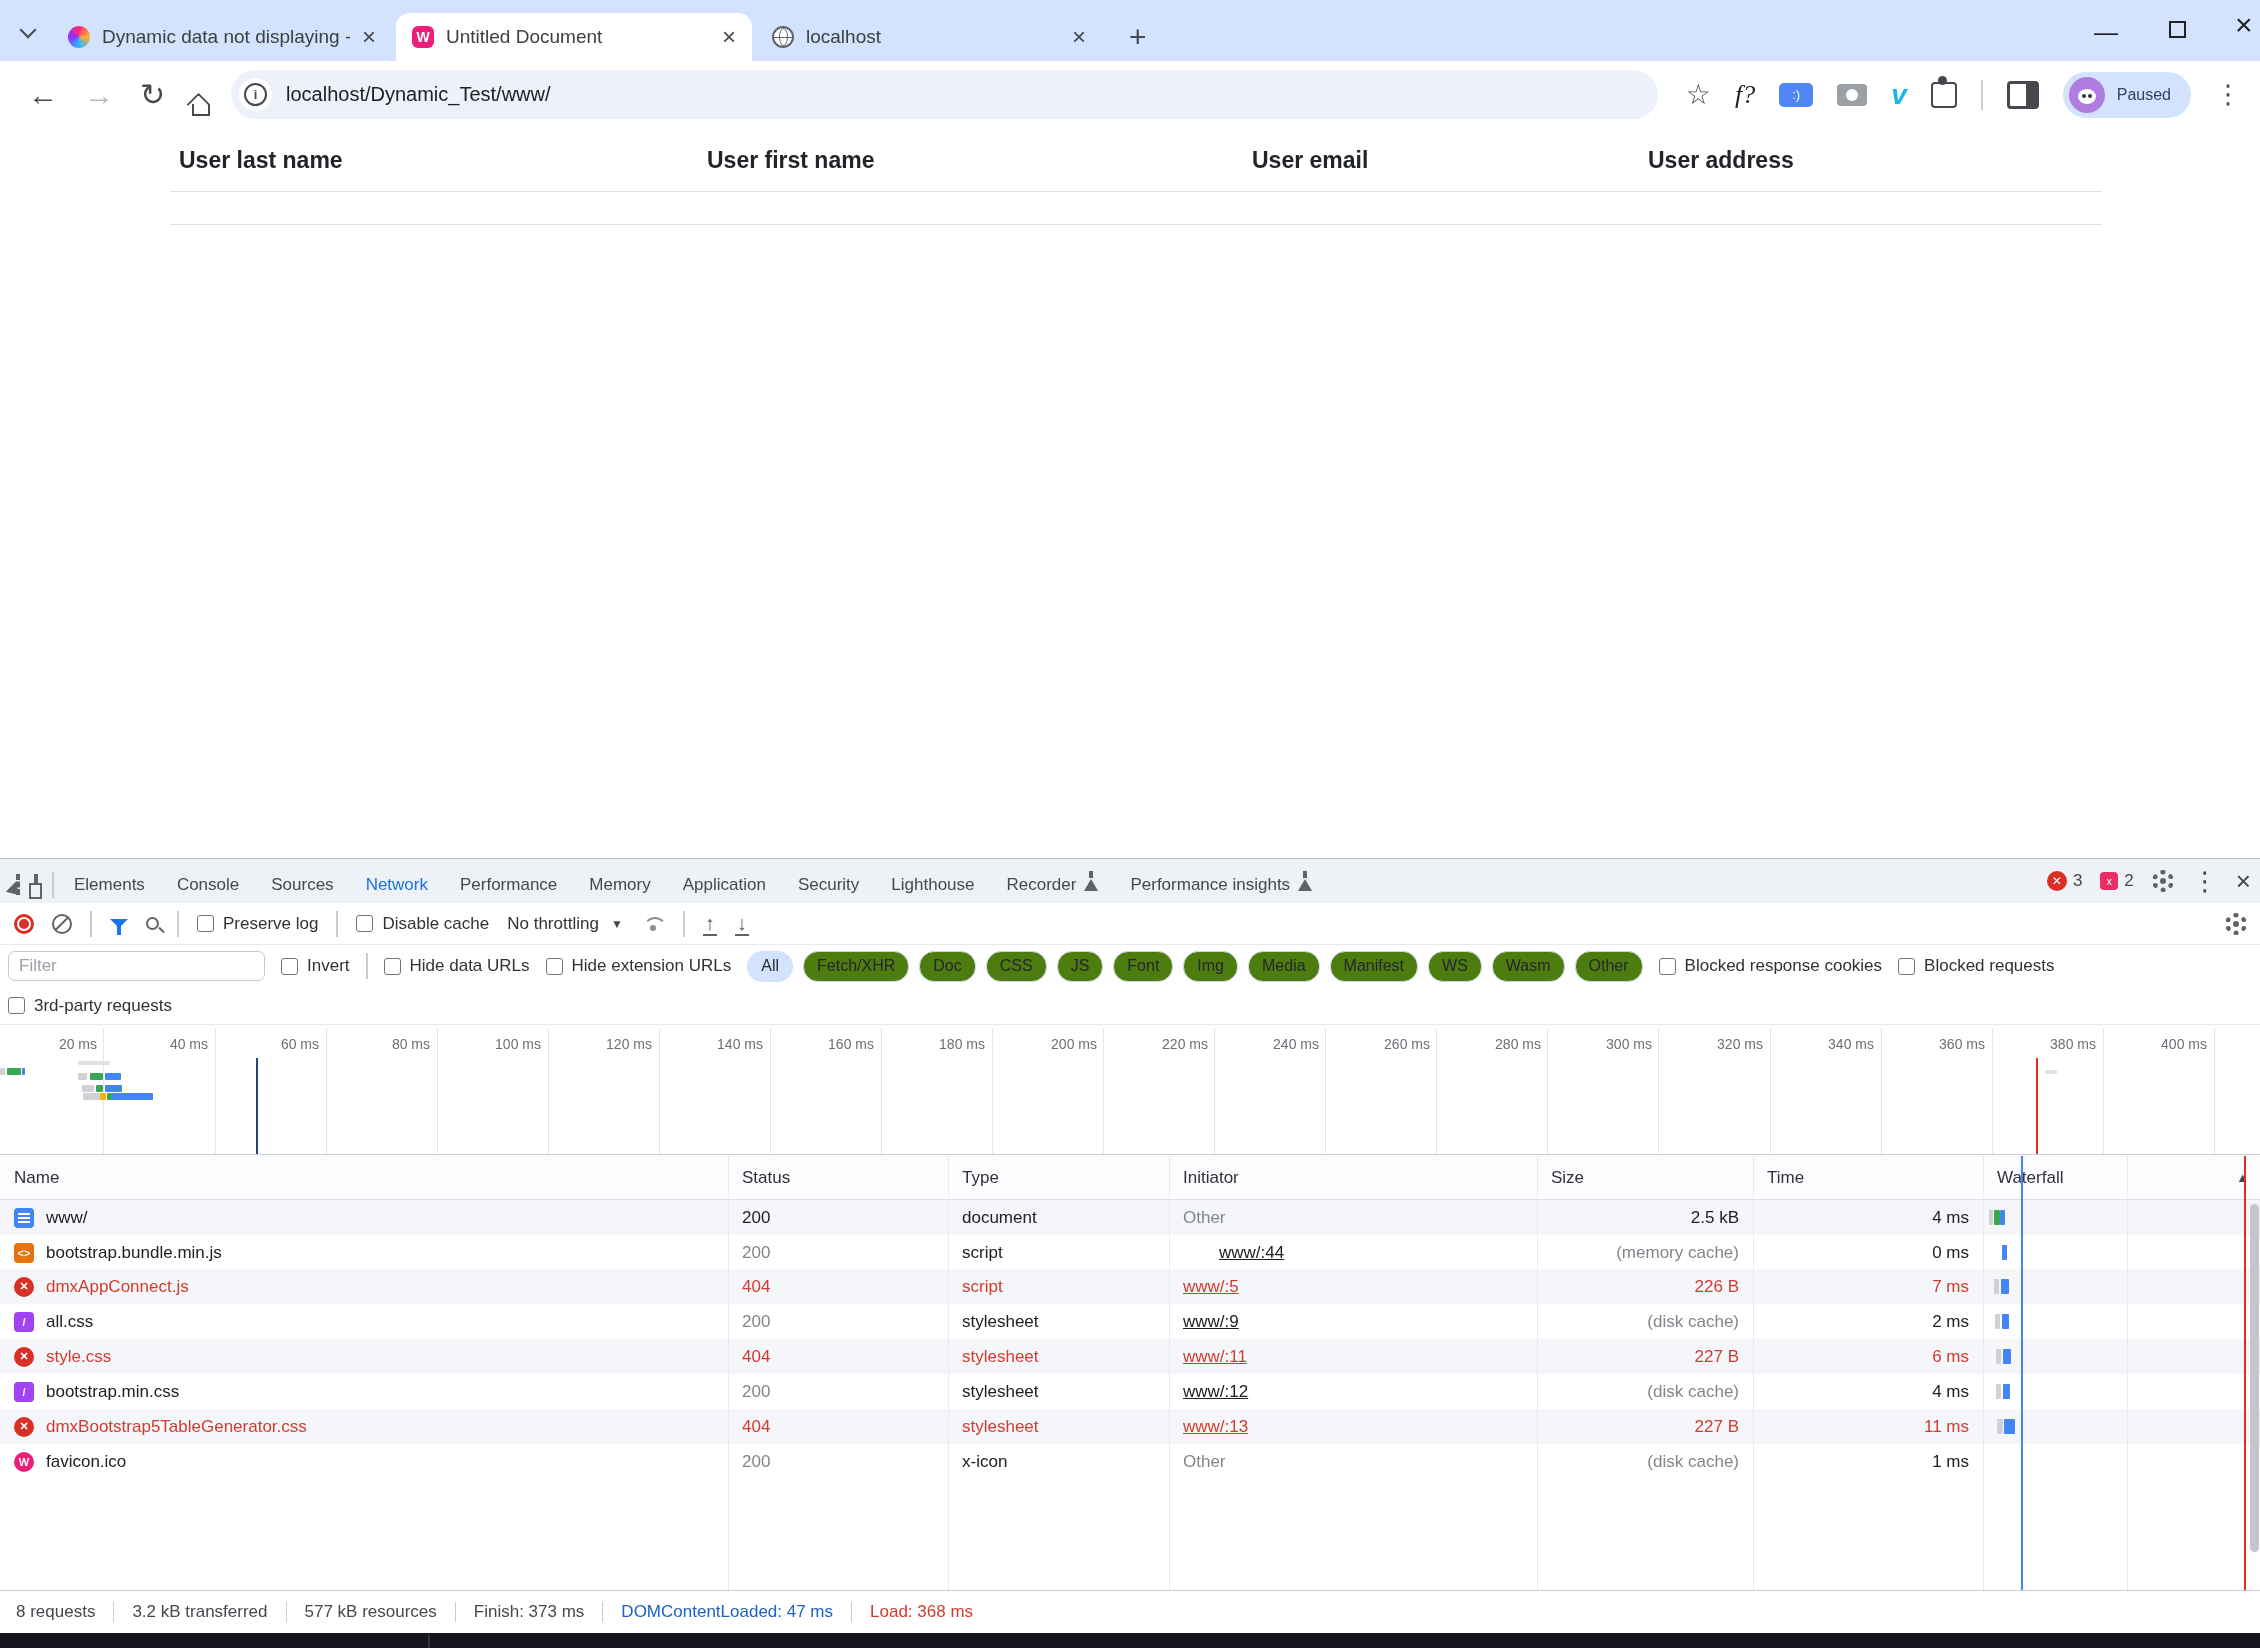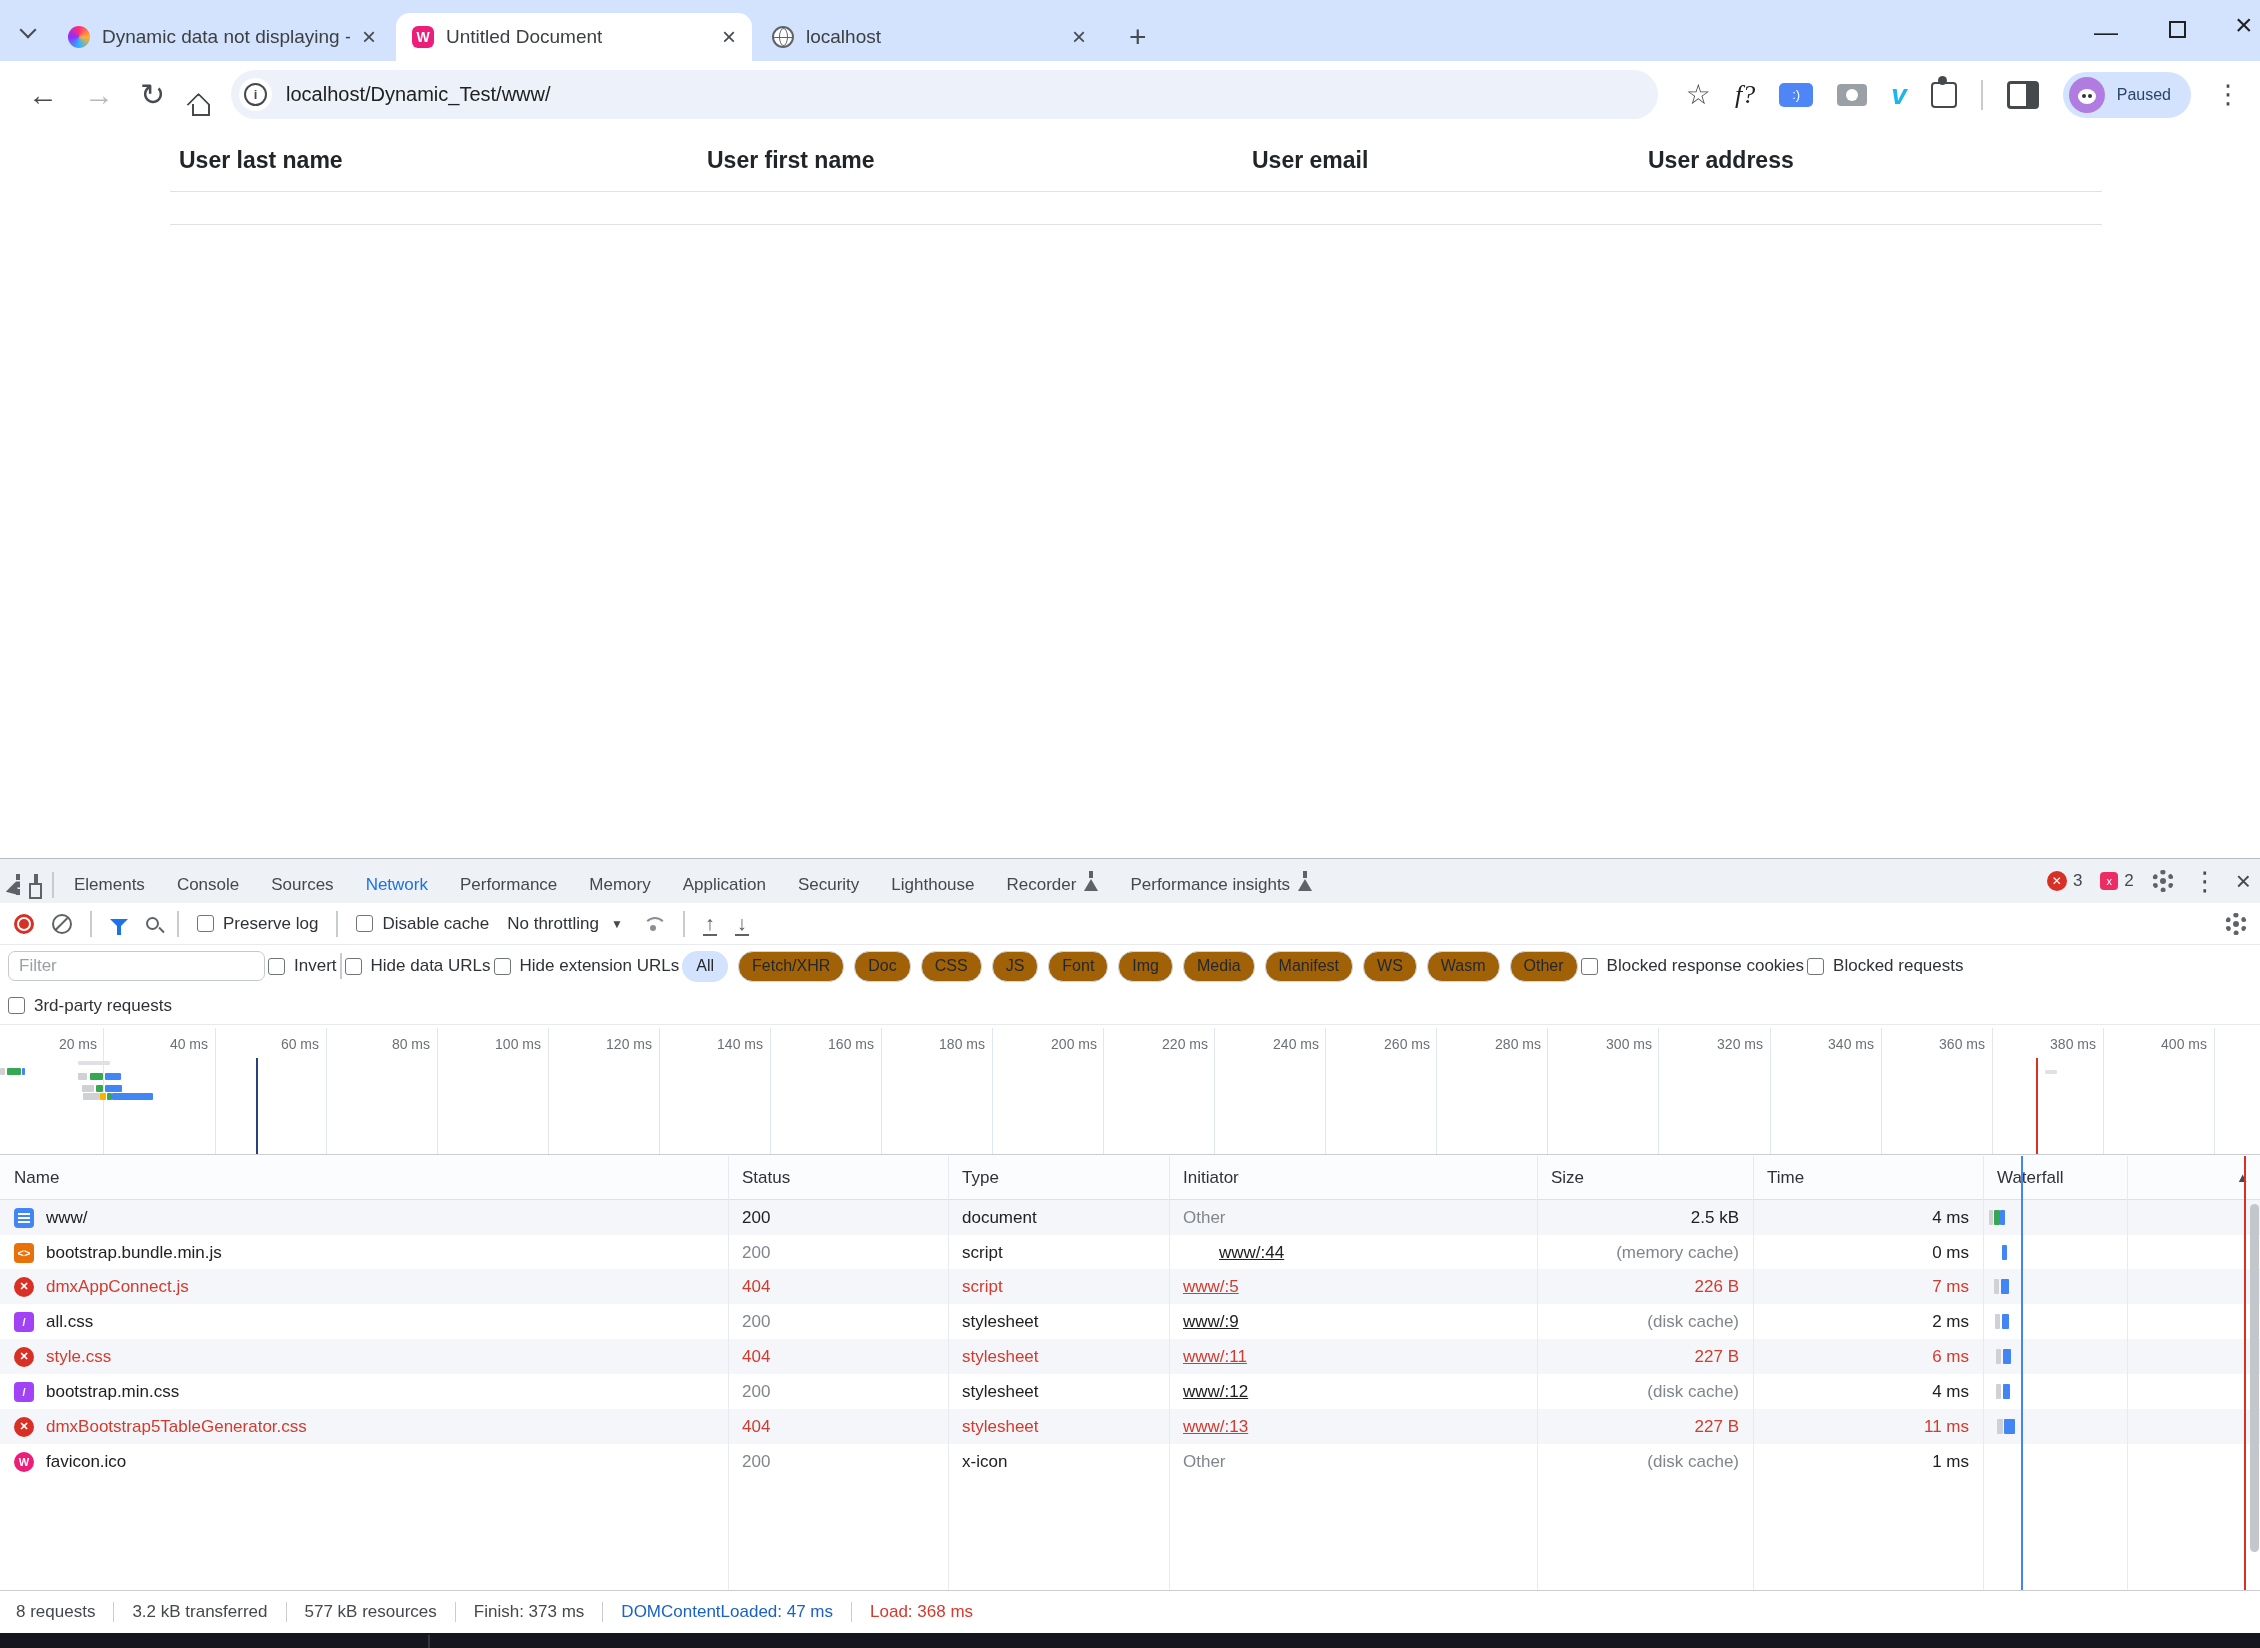--- a/index.html
+++ b/index.html
@@ -73,24 +73,24 @@
   .searchic{width:13px;height:13px;border:2.5px solid #5f6368;border-radius:50%;position:relative;box-sizing:border-box;}
   .searchic:before{content:"";position:absolute;left:10px;top:10px;width:7px;border-top:2.5px solid #5f6368;transform:rotate(45deg);}
   .cbrow{display:flex;align-items:center;gap:9px;font-size:17px;color:#2f3237;white-space:nowrap;}
   .cb{width:17px;height:17px;border:1.8px solid #70757a;border-radius:3px;background:#fff;box-sizing:border-box;flex:0 0 auto;}
   .ddl{display:flex;align-items:center;gap:12px;font-size:17px;color:#2f3237;}
   .caret{font-size:12px;color:#45494e;}
   .wifiic{width:24px;height:14px;position:relative;}
   .wifiic:before{content:"";position:absolute;left:2px;top:0;width:20px;height:20px;border:2.5px solid #8a8f96;border-radius:50%;border-bottom-color:transparent;border-left-color:transparent;border-right-color:transparent;transform:rotate(0);}
   .wifiic:after{content:"";position:absolute;left:9px;top:8px;width:6px;height:6px;background:#8a8f96;border-radius:50%;}
   .trayarrow{font-size:20px;color:#5f6368;border-bottom:2.5px solid #5f6368;line-height:1.1;padding:0 2px;}
-  .filterrow{position:absolute;left:0;top:86px;width:2261px;height:43px;background:#fff;border-bottom:1px solid #e8eaed;display:flex;align-items:center;gap:3px;box-sizing:border-box;padding-left:8px;}
+  .filterrow{position:absolute;left:0;top:86px;width:2261px;height:43px;background:#fff;border-bottom:1px solid #e8eaed;display:flex;align-items:center;gap:16px;box-sizing:border-box;padding-left:8px;}
   .finput{width:257px;height:30px;border:1px solid #c4c9d0;border-radius:7px;font-size:17px;color:#202124;padding:0 10px;box-sizing:border-box;font-family:"Liberation Sans",sans-serif;}
   .finput::placeholder{color:#9aa0a6;}
-  .pill{height:29px;display:flex;align-items:center;padding:0 13px;border-radius:15px;border:1px solid #cdd6e4;font-size:16px;color:#24272c;background:#a16207;white-space:nowrap;}
+  .pill{height:29px;display:flex;align-items:center;padding:0 13px;border-radius:15px;border:1px solid #cdd6e4;font-size:16px;color:#24272c;background:#4d7c0f;white-space:nowrap;}
   .pill.activepill{background:#d3e3fd;border-color:#d3e3fd;}
   .thirdrow{position:absolute;left:0;top:128px;width:2261px;height:38px;background:#fff;border-bottom:1px solid #e8eaed;display:flex;align-items:center;box-sizing:border-box;padding-left:8px;}
   
   .overview{position:absolute;left:0;top:169px;width:2261px;height:127px;background:#fff;border-bottom:1px solid #c9ccd1;box-sizing:border-box;overflow:hidden;}
   .gline{position:absolute;top:0;bottom:0;width:1px;background:#e1e7f0;}
   .rlabel{position:absolute;top:8px;font-size:14px;color:#6b7076;}
   .oseg{position:absolute;border-radius:1px;}
   .evline{position:absolute;width:2px;}
   
   .nettable{position:absolute;left:0;top:297px;width:2261px;height:435px;background:#fff;}

